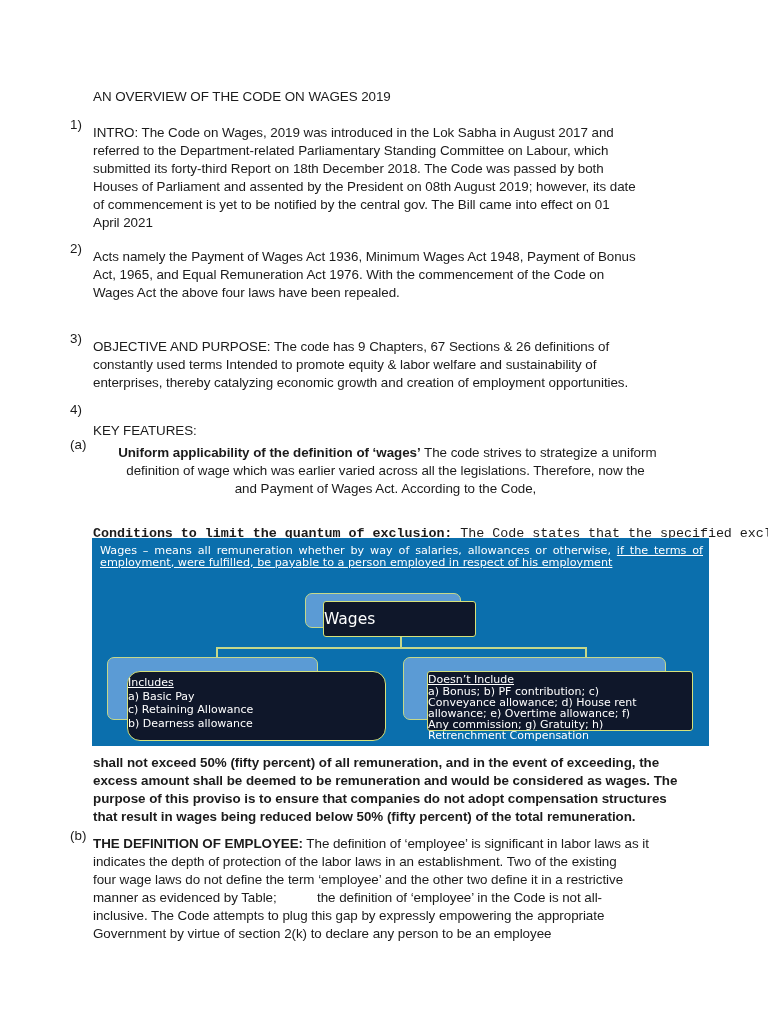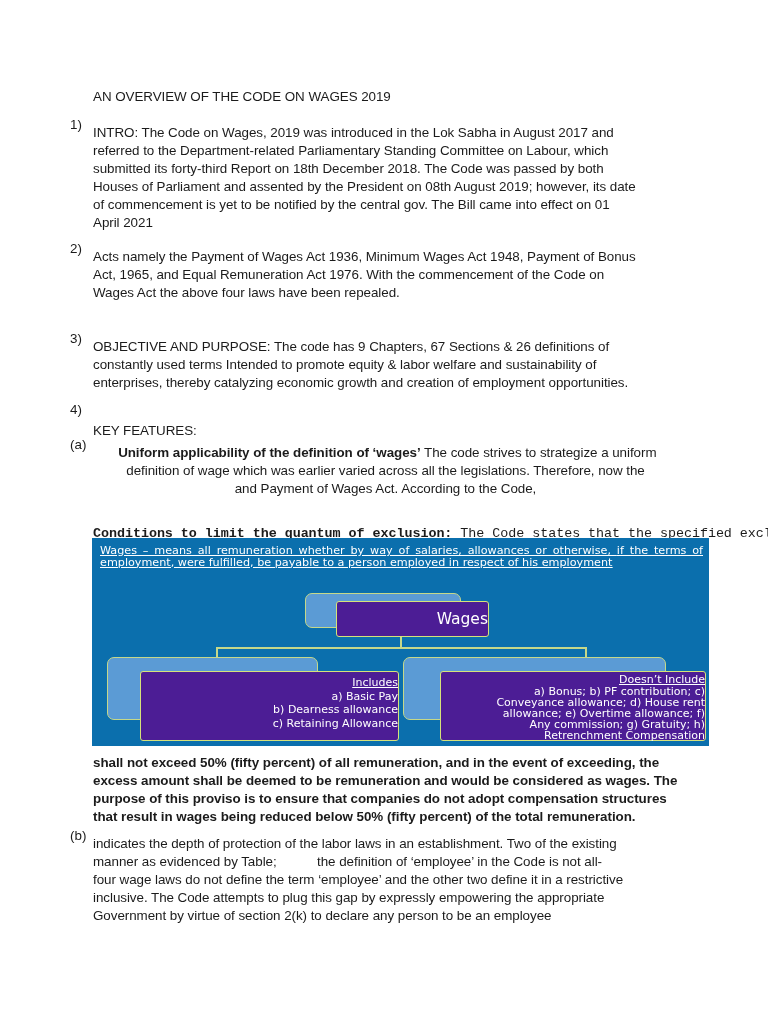--- a/index.html
+++ b/index.html
@@ -10,24 +10,24 @@
   .page { position: absolute; left: 0; top: 0; width: 768px; height: 1024px; }
   .txt { position: absolute; font-size: 13.4px; line-height: 18px; color: #1b1b1b; letter-spacing: -0.05px; }
   .title { left: 93px; top: 88px; }
   .num { position: absolute; font-size: 13.4px; line-height: 18px; color: #1b1b1b; }
   .para { left: 93px; width: 585px; margin-top: 8px; }
   .para p { margin: 0; white-space: nowrap; }
   b { font-weight: bold; }
 
   
   .diagram { position: absolute; left: 92px; top: 538px; width: 617px; height: 208px; background: #0b6fad; overflow: hidden; }
-  .diag-def { position: absolute; left: 8px; top: 7px; width: 603px; color: #ffffff; font-family: "DejaVu Sans", sans-serif; font-size: 11.2px; line-height: 11.5px; text-align: justify; text-decoration: underline; }
+  .diag-def { position: absolute; left: 8px; top: 7px; width: 603px; color: #ffffff; font-family: "DejaVu Sans", sans-serif; font-size: 11.2px; line-height: 11.5px; text-align: justify; }
   .diag-def .u { text-decoration: underline; }
   .box-blue { position: absolute; background: #5b9bd5; border: 1.5px solid #c5d88a; border-radius: 7px; box-sizing: border-box; }
-  .box-green { position: absolute; background: #4c1d95; border: 1.5px solid #d6e27a; border-radius: 3px; box-sizing: border-box; color: #fff; font-family: "DejaVu Sans", sans-serif; text-align: right; margin-left: 13px; }
+  .box-green { position: absolute; background: #0f172a; border: 1.5px solid #d6e27a; border-radius: 3px; box-sizing: border-box; color: #fff; font-family: "DejaVu Sans", sans-serif; text-align: left; }
   .line { position: absolute; background: #c5d88a; }
   .wages-label { font-size: 15.5px; line-height: 34px; }
   .grp-text { font-size: 11px; line-height: 13.6px; padding-top: 4px; }
   .grp-text .head { text-decoration: underline; display: block; }
   .grp-text .r13 { line-height: 13px; }
 </style>
 </head>
 <body>
 
 <div class="page">
@@ -78,47 +78,48 @@
 
     <div class="box-blue" style="left:213px; top:55px; width:156px; height:35px;"></div>
     <div class="box-green wages-label" style="left:231px; top:63px; width:153px; height:36px;">Wages</div>
 
     <div class="line" style="left:308px; top:99px; width:1.5px; height:11px;"></div>
     <div class="line" style="left:124px; top:109px; width:370px; height:1.5px;"></div>
     <div class="line" style="left:124px; top:109px; width:1.5px; height:10px;"></div>
     <div class="line" style="left:493px; top:109px; width:1.5px; height:10px;"></div>
 
     <div class="box-blue" style="left:15px; top:119px; width:211px; height:63px;"></div>
-    <div class="box-green grp-text" style="left:35px; top:133px; width:259px; height:70px;">
+    <div class="box-green grp-text" style="left:35px; top:133px; width:259px; height:70px;border-radius:13px;">
       <span class="head">Includes</span>
       <span style="display:block">a) Basic Pay</span>
+      <span style="display:block">c) Retaining Allowance</span>
       <span style="display:block">b) Dearness allowance</span>
-      <span style="display:block">c) Retaining Allowance</span>
     </div>
 
     <div class="box-blue" style="left:311px; top:119px; width:263px; height:63px;"></div>
-    <div class="box-green grp-text" style="left:335px; top:133px; width:266px; height:70px; padding-top:1px;">
+    <div class="box-green grp-text" style="left:335px; top:133px; width:266px; height:60px; padding-top:1px;">
       <span class="head r13">Doesn’t Include</span>
       <span class="r13" style="display:block; line-height:11px;">a) Bonus; b) PF contribution; c)</span>
       <span class="r13" style="display:block; line-height:11px;">Conveyance allowance; d) House rent</span>
       <span class="r13" style="display:block; line-height:11px;">allowance; e) Overtime allowance; f)</span>
       <span class="r13" style="display:block; line-height:11px;">Any commission; g) Gratuity; h)</span>
       <span class="r13" style="display:block; line-height:11px;">Retrenchment Compensation</span>
     </div>
   </div>
 
   <div class="txt para" style="top:746px;font-weight:bold;">
     <p>shall not exceed 50% (fifty percent) of all remuneration, and in the event of exceeding, the</p>
     <p>excess amount shall be deemed to be remuneration and would be considered as wages. The</p>
     <p>purpose of this proviso is to ensure that companies do not adopt compensation structures</p>
     <p>that result in wages being reduced below 50%  (fifty percent) of the total remuneration.</p>
   </div>
 
   <div class="num" style="left:70px; top:827px;">(b)</div>
   <div class="txt para" style="top:827px;">
+    <p><b>THE DEFINITION OF EMPLOYEE:</b><span> The definition of ‘employee’ is significant in labor laws as it</span></p>
     <p>indicates the depth of protection of the labor laws in an establishment. Two of the existing</p>
+    <p>four wage laws do not define the term ‘employee’ and the other two define it in a restrictive</p>
     <p style="white-space:pre">manner as evidenced by Table;           the definition of ‘employee’ in the Code is not all-</p>
-    <p>four wage laws do not define the term ‘employee’ and the other two define it in a restrictive</p>
     <p>inclusive. The Code attempts to plug this gap by expressly empowering the appropriate</p>
     <p>Government by virtue of section 2(k) to declare any person to be an employee</p>
   </div>
 
 </div>
 
 </body></html>

